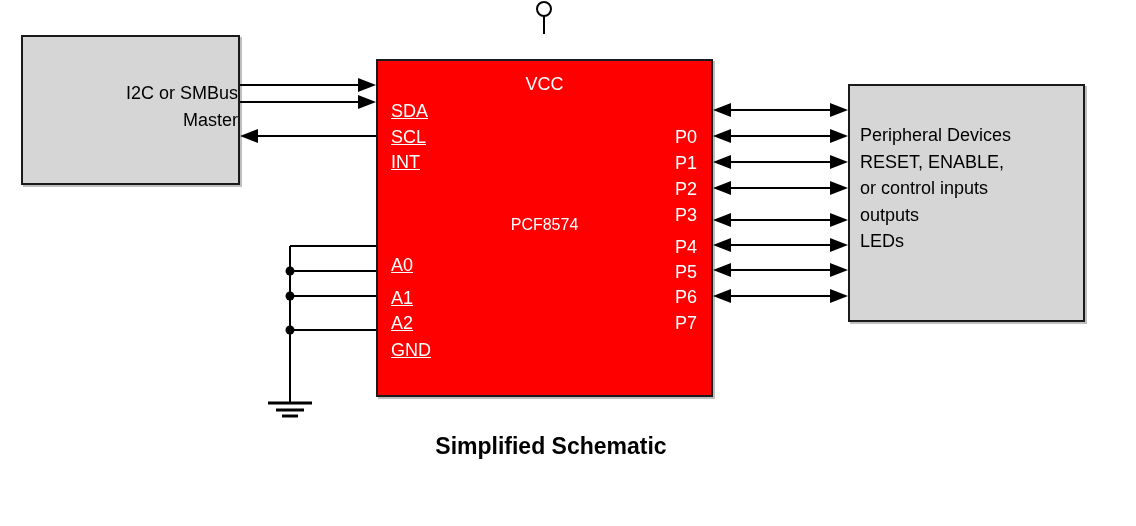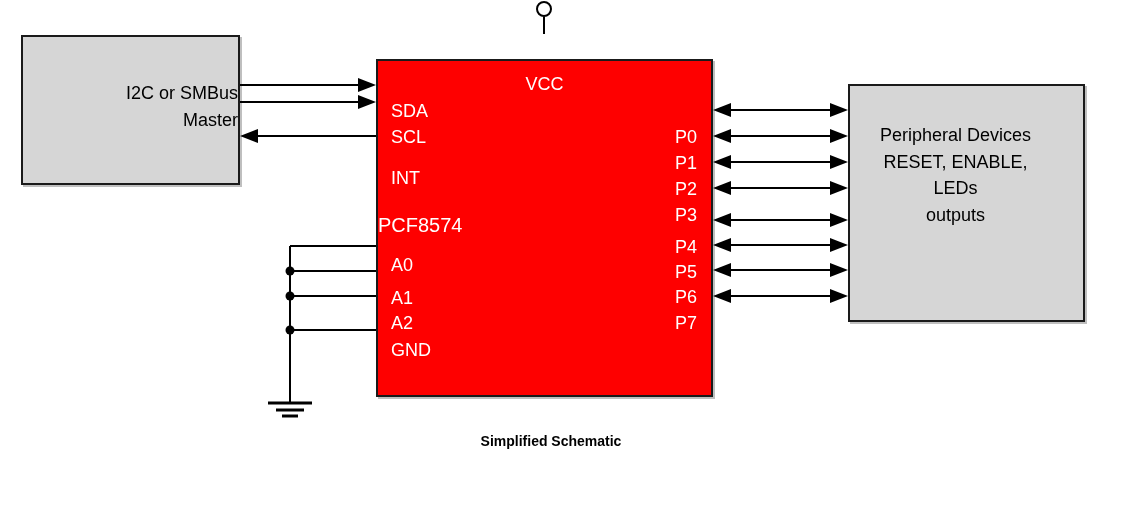--- a/index.html
+++ b/index.html
@@ -37,52 +37,52 @@
   .master-box{
     left:21px;top:35px;width:219px;height:150px;
     display:flex;flex-direction:column;justify-content:center;align-items:center;
     text-align:right;line-height:27px;padding-bottom:6px;padding-left:48px;
   }
   .peripheral-box{
     left:848px;top:84px;width:237px;height:238px;
   }
   .peripheral-text{
     position:absolute;top:36px;right:32px;left:10px;
-    text-align:center;line-height:26.5px;
+    text-align:left;line-height:26.5px;
   }
   .chip-box{
     position:absolute;
     left:376px;top:34px;width:337px;height:338px;
     background:var(--chip_fill);
     border:2px solid var(--border);
     box-shadow:2px 2px 0 rgba(0,0,0,0.25);
     box-sizing:border-box;
     margin-top:25px;
   }
   .pin{
     position:absolute;
     color:var(--pin_text);
     font-size:18px;line-height:18px;
     transform:translateY(-50%);
     white-space:nowrap;
   }
-  .pin.left{left:13px;}
+  .pin.left{left:13px;text-decoration:underline;}
   .pin.right{right:14px;}
   .pin.center{left:0;right:0;text-align:center;}
   .chip-name{
     position:absolute;left:0;right:0;top:164px;
     transform:translateY(-50%);
-    text-align:left;
+    text-align:center;
     color:var(--pin_text);
-    font-size:20px;
+    font-size:16px;
   }
   .caption{
     position:absolute;left:351px;top:433px;width:400px;
     text-align:center;
-    font-size:14px;font-weight:bold;color:var(--text);
+    font-size:23px;font-weight:bold;color:var(--text);
   }
 </style>
 </head>
 <body>
 
 <div class="canvas">
 
   <svg class="wires" viewBox="0 0 1136 526" xmlns="http://www.w3.org/2000/svg">
 
     <g>
@@ -167,21 +167,21 @@
   </svg>
 
   <div class="gbox master-box">
     <div>I2C or SMBus Master</div>
   </div>
 
   <div class="chip-box">
     <span class="pin center" style="top:23px">VCC</span>
     <span class="pin left" style="top:50px">SDA</span>
     <span class="pin left" style="top:76px">SCL</span>
-    <span class="pin left" style="top:117px">INT</span>
+    <span class="pin left" style="top:101px">INT</span>
 
     <div class="chip-name">PCF8574</div>
 
     <span class="pin left" style="top:204px">A0</span>
     <span class="pin left" style="top:237px">A1</span>
     <span class="pin left" style="top:262px">A2</span>
     <span class="pin left" style="top:289px">GND</span>
 
     <span class="pin right" style="top:76px">P0</span>
     <span class="pin right" style="top:102px">P1</span>
@@ -190,20 +190,21 @@
     <span class="pin right" style="top:186px">P4</span>
     <span class="pin right" style="top:211px">P5</span>
     <span class="pin right" style="top:236px">P6</span>
     <span class="pin right" style="top:262px">P7</span>
   </div>
 
   <div class="gbox peripheral-box">
     <div class="peripheral-text">
       <div>Peripheral Devices</div>
       <div>RESET, ENABLE,</div>
+      <div>or control inputs</div>
+      <div>outputs</div>
       <div>LEDs</div>
-      <div>outputs</div>
     </div>
   </div>
 
   <div class="caption">Simplified Schematic</div>
 
 </div>
 
 </body></html>

